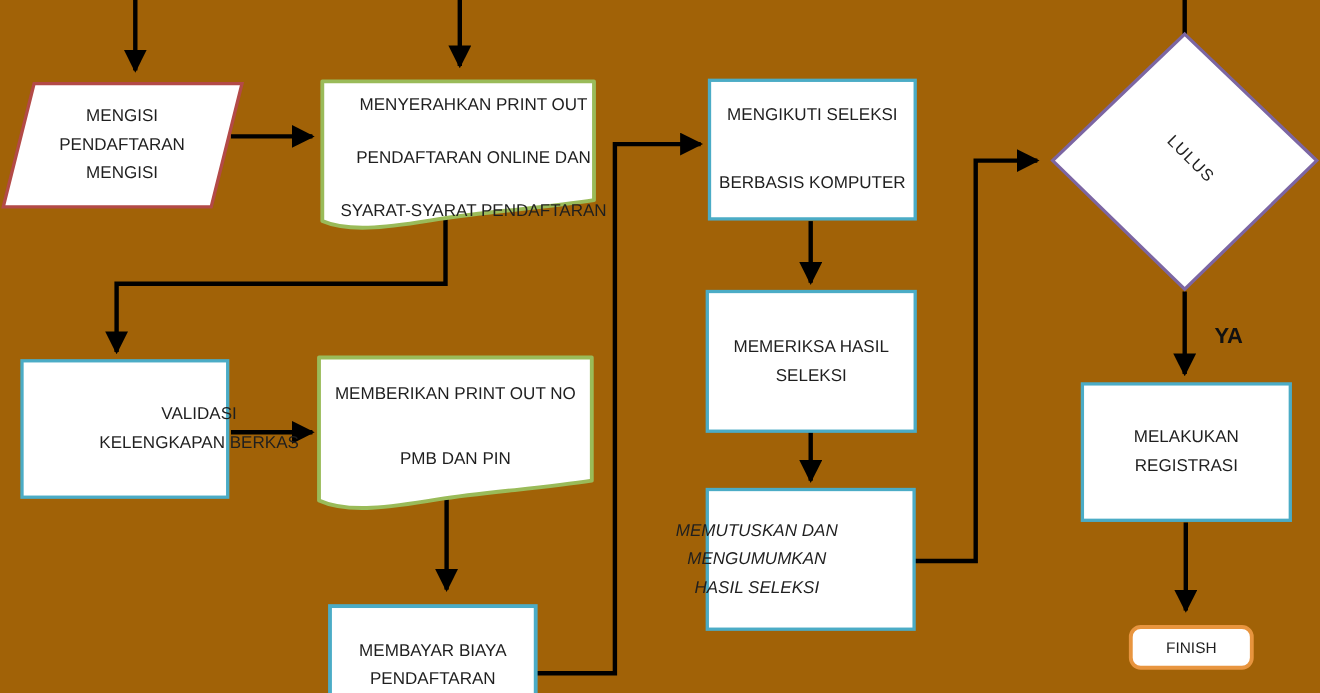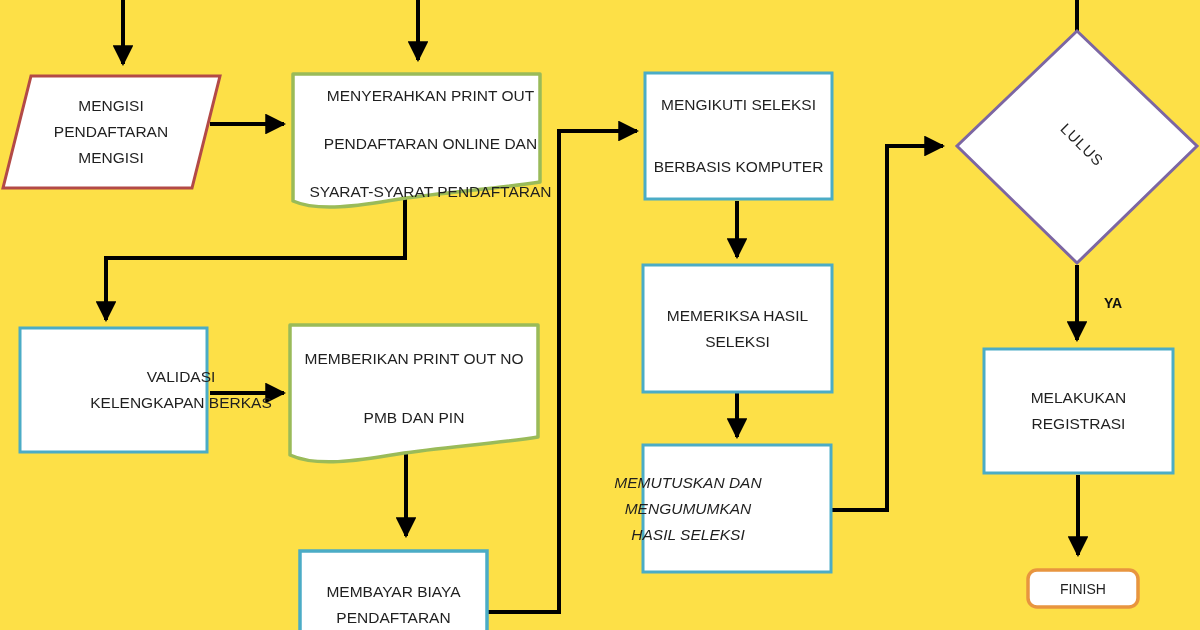--- a/index.html
+++ b/index.html
@@ -1,35 +1,35 @@
 <!DOCTYPE html>
 <html><head>
 <meta charset="utf-8">
 <style>
   html,body{margin:0;padding:0;background:#fff;}
   #canvas{
     position:relative;
     width:1200px;height:630px;
     overflow:hidden;
-    background:#fde047;
+    background:#a16207;
     font-family:"Liberation Sans","DejaVu Sans",sans-serif;
   }
   #wires{position:absolute;left:0;top:0;}
   .node-text{
     position:absolute;
     display:flex;flex-direction:column;
     align-items:center;justify-content:center;
     text-align:center;
     font-size:15.5px;line-height:26px;
     color:#1f1f1f;
     pointer-events:none;
   }
   .edge-label{
     position:absolute;
-    font-weight:bold;font-size:14px;color:#111;
+    font-weight:bold;font-size:20px;color:#111;
   }
   .rot45{transform:rotate(45deg);letter-spacing:1px;}
 </style>
 </head>
 <body>
 
 <div id="canvas">
 
   <svg id="wires" width="1200" height="630" viewBox="0 0 1200 630">
     <defs>

